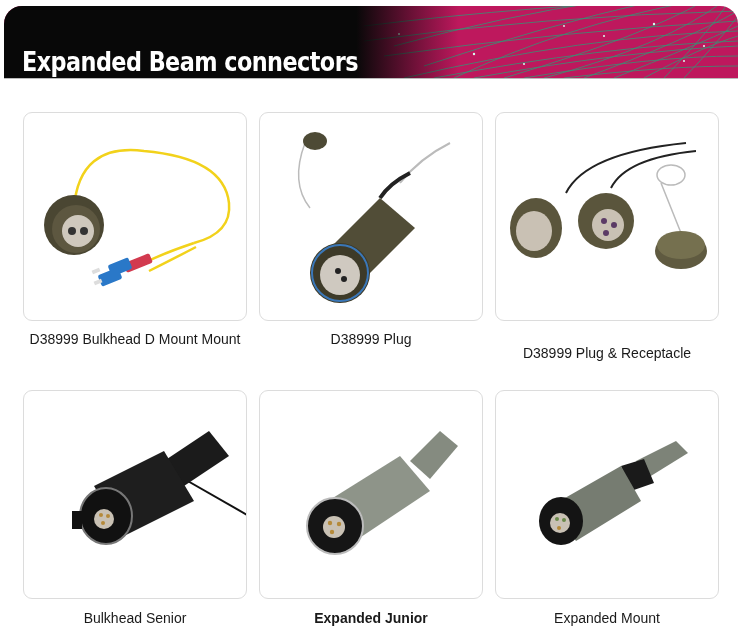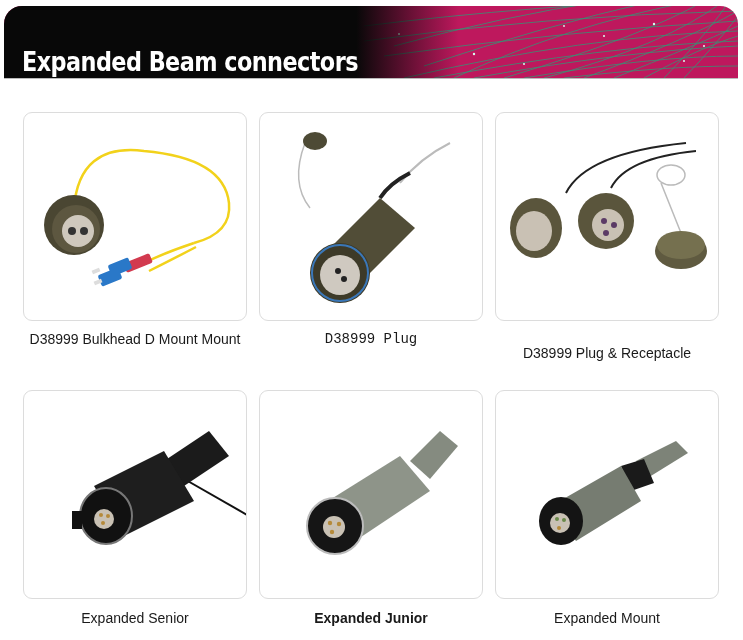--- a/index.html
+++ b/index.html
@@ -84,21 +84,21 @@
     <path d="M45 30 Q30 70 50 95" stroke="#bbb" stroke-width="1.5" fill="none"></path>
     <ellipse cx="55" cy="28" rx="12" ry="9" fill="#4d4a35"></ellipse>
     <path d="M60 145 L120 85 L155 115 L95 175 Z" fill="#514d37"></path>
     <ellipse cx="80" cy="160" rx="30" ry="30" fill="#3d3a28"></ellipse>
     <ellipse cx="80" cy="160" rx="28" ry="28" fill="none" stroke="#3a77b8" stroke-width="2"></ellipse>
     <ellipse cx="80" cy="162" rx="20" ry="20" fill="#cfc9c0"></ellipse>
     <circle cx="78" cy="158" r="3" fill="#222"></circle>
       <circle cx="84" cy="166" r="3" fill="#222"></circle>
   </svg>
 </div>
-<div class="caption" style="left:258px;top:331px;font-family:Liberation Mono, monospace;">D38999 Plug</div>
+<div class="caption" style="left:258px;top:331px;">D38999 Plug</div>
 
 <div class="card" style="left:495px;top:112px;">
   <svg viewBox="0 0 224 209">
     <path d="M190 30 Q90 40 70 80" stroke="#222" stroke-width="2" fill="none"></path>
     <path d="M200 38 Q130 45 115 75" stroke="#222" stroke-width="2" fill="none"></path>
     <ellipse cx="175" cy="62" rx="14" ry="10" fill="none" stroke="#bbb" stroke-width="1.5"></ellipse>
     <path d="M165 70 L185 120" stroke="#bbb" stroke-width="1.5"></path>
     <ellipse cx="40" cy="115" rx="26" ry="30" fill="#5a553c"></ellipse>
     <ellipse cx="38" cy="118" rx="18" ry="20" fill="#c9c1b4"></ellipse>
     <ellipse cx="110" cy="108" rx="28" ry="28" fill="#5a553c"></ellipse>
@@ -119,21 +119,21 @@
     <path d="M70 95 L140 60 L170 110 L100 145 Z" fill="#1e1e1e"></path>
     <ellipse cx="82" cy="125" rx="26" ry="28" fill="#111"></ellipse>
     <ellipse cx="82" cy="125" rx="26" ry="28" fill="none" stroke="#777" stroke-width="2"></ellipse>
     <circle cx="80" cy="128" r="10" fill="#c9c1b4"></circle>
     <circle cx="77" cy="124" r="2" fill="#b58a3a"></circle>
       <circle cx="84" cy="125" r="2" fill="#b58a3a"></circle>
       <circle cx="79" cy="132" r="2" fill="#b58a3a"></circle>
     <rect x="48" y="120" width="10" height="18" fill="#111"></rect>
   </svg>
 </div>
-<div class="caption" style="left:22px;top:610px;">Expanded Senior</div>
+<div class="caption" style="left:22px;top:610px;">Bulkhead Senior</div>
 
 <div class="card" style="left:259px;top:390px;">
   <svg viewBox="0 0 224 209">
     <path d="M150 70 L180 40 L198 55 L170 88 Z" fill="#858b80"></path>
     <path d="M60 115 L140 65 L170 100 L95 150 Z" fill="#8e9489"></path>
     <ellipse cx="75" cy="135" rx="28" ry="28" fill="#151515"></ellipse>
     <ellipse cx="75" cy="135" rx="28" ry="28" fill="none" stroke="#bbb" stroke-width="2"></ellipse>
     <circle cx="74" cy="136" r="11" fill="#c9c1b4"></circle>
     <circle cx="70" cy="132" r="2.2" fill="#b58a3a"></circle>
       <circle cx="79" cy="133" r="2.2" fill="#b58a3a"></circle>

